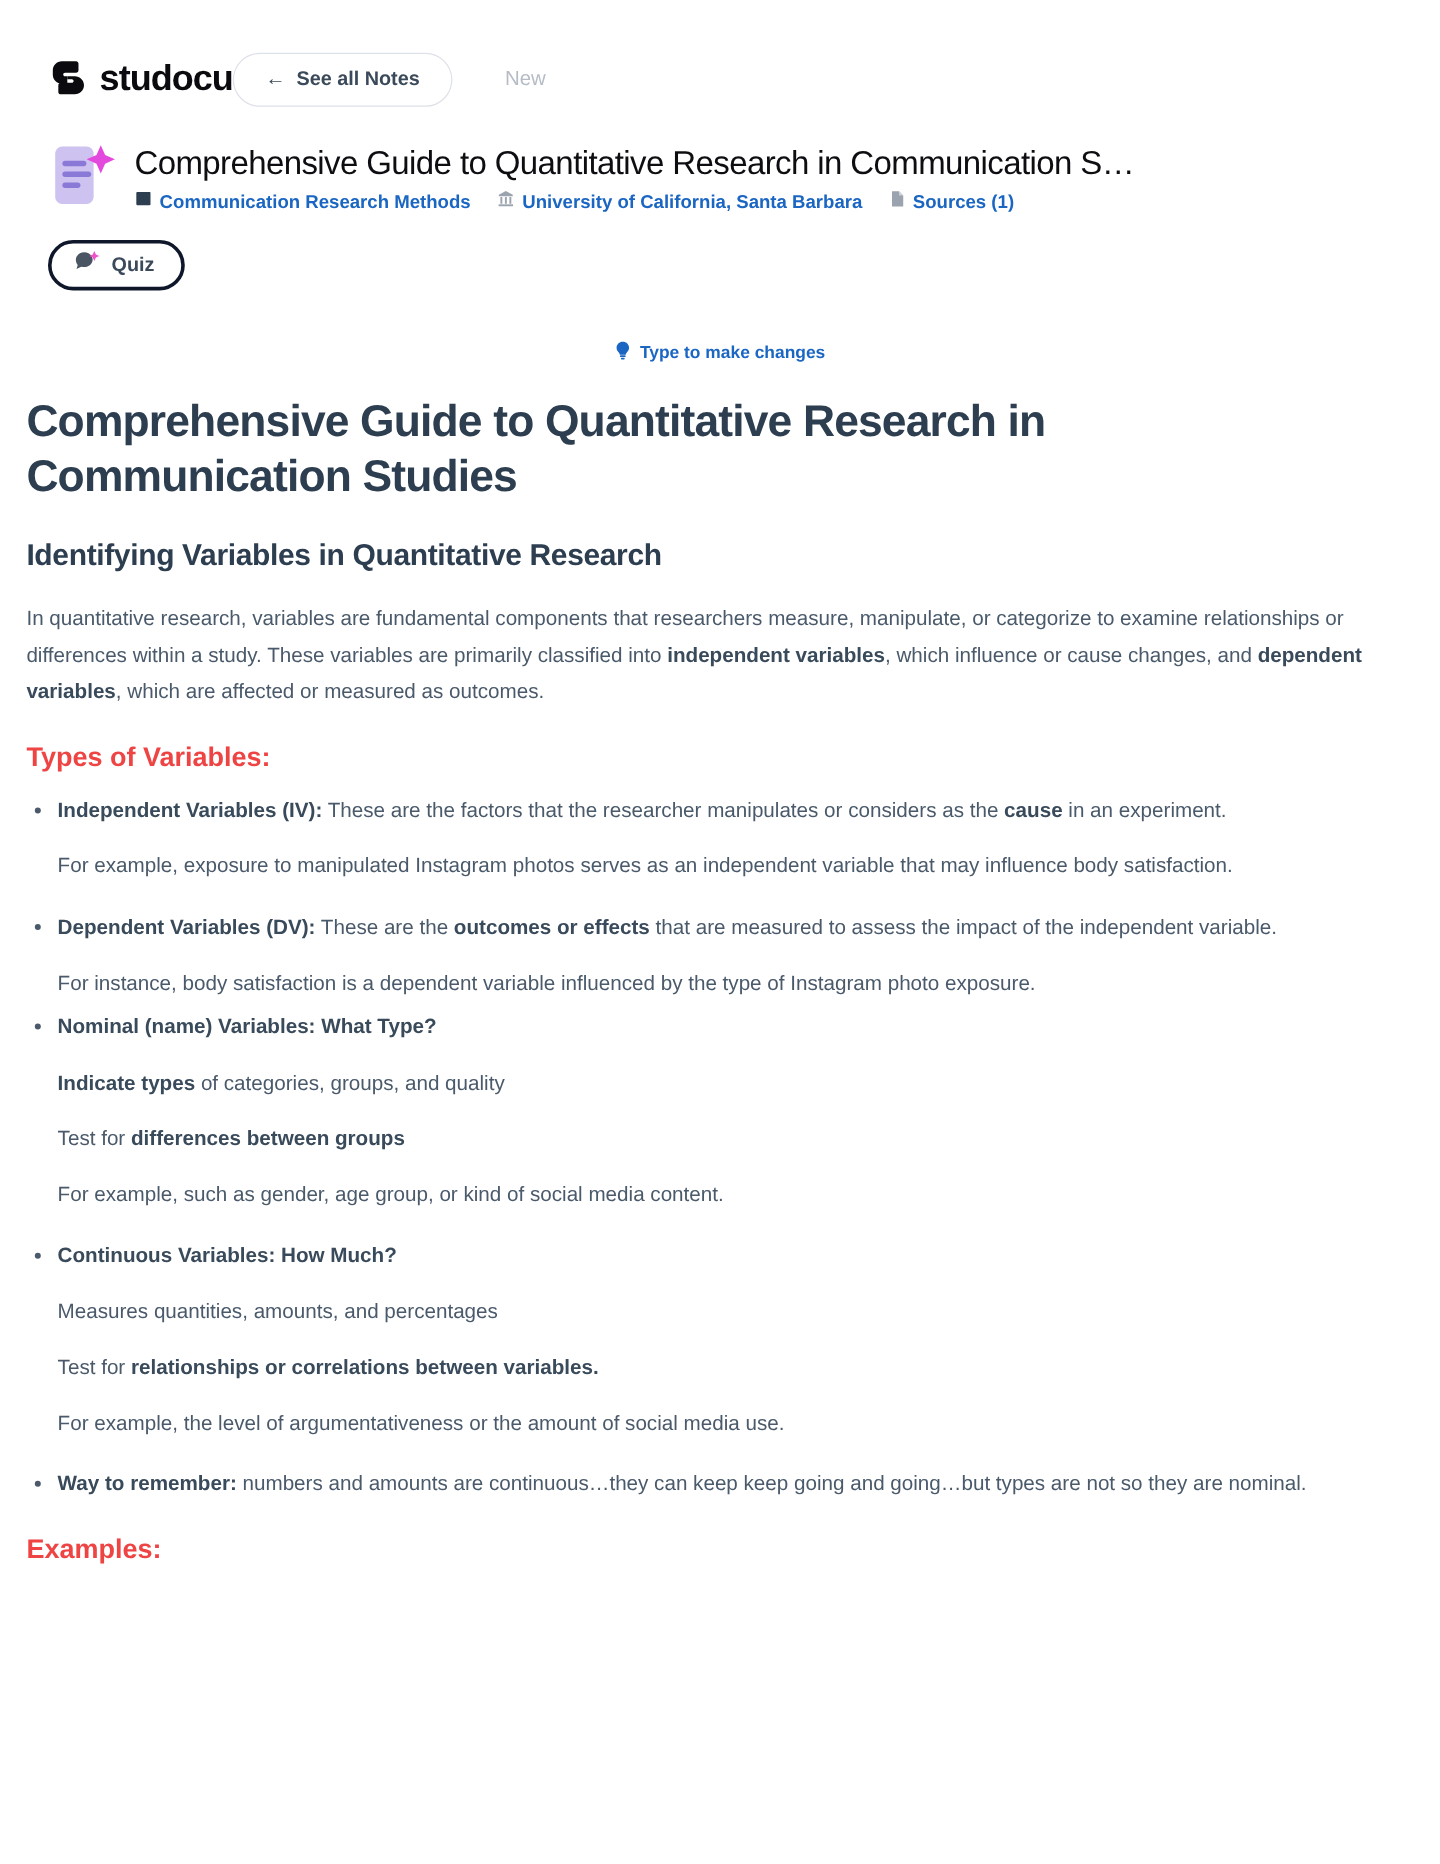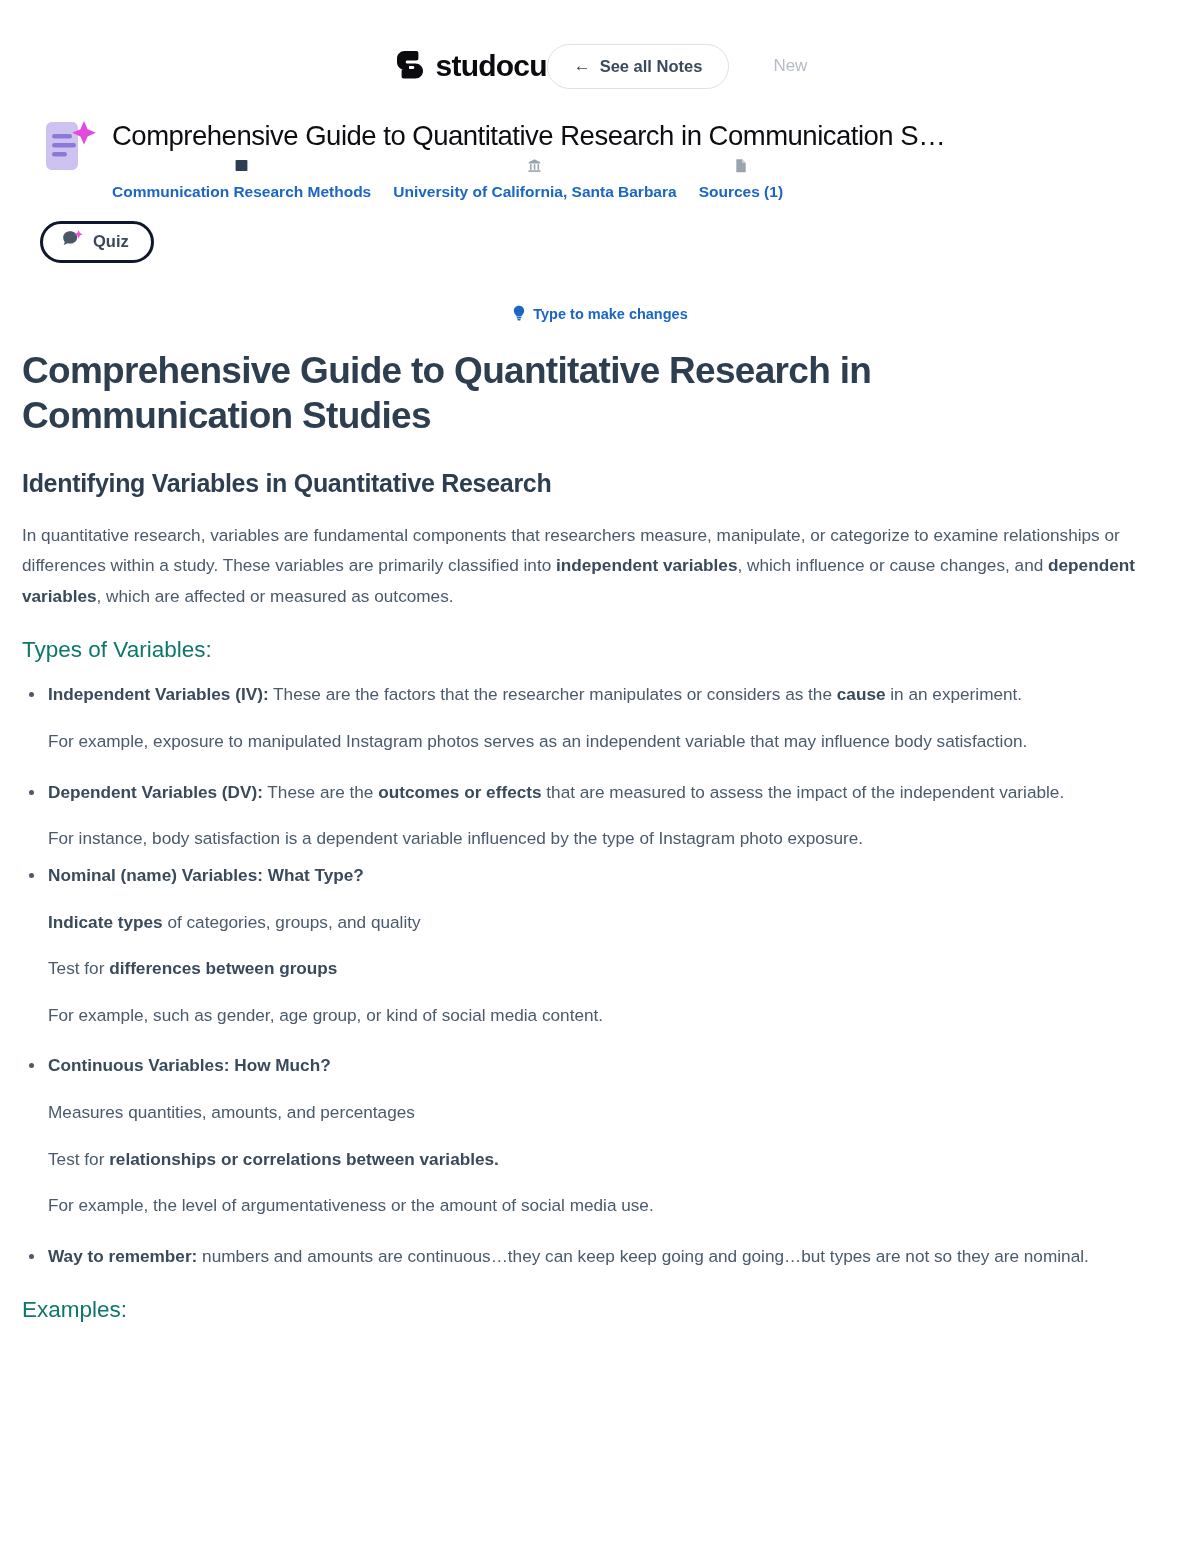--- a/index.html
+++ b/index.html
@@ -13,21 +13,21 @@
     font-family: "Liberation Sans", sans-serif;
     color: #3b4a5a;
     overflow: hidden;
     position: relative;
   }
 
   
   .topbar {
     display: flex;
     align-items: center;
-    justify-content: center;
+    justify-content: flex-start;
     padding: 38px 28px 0 40px;
     height: 94px;
   }
   .brand {
     display: flex;
     align-items: center;
     gap: 9px;
   }
   .brand-mark { width: 34px; height: 34px; display:block; }
   .brand-word {
@@ -89,21 +89,21 @@
   }
   .doc-meta {
     display: flex;
     align-items: center;
     gap: 22px;
     font-size: 15.5px;
     font-weight: 700;
     color: #1a66c2;
     white-space: nowrap;
   }
-  .meta-item { display: inline-flex; align-items: center; gap: 6px; cursor: pointer; flex-direction: column; }
+  .meta-item { display: inline-flex; align-items: flex-end; gap: 6px; cursor: pointer; }
   .meta-item svg { flex: 0 0 auto; }
 
   
   .quizrow { padding: 20px 40px 0 40px; }
   .quiz-pill {
     display: inline-flex;
     align-items: center;
     gap: 8px;
     height: 42px;
     padding: 0 22px 0 18px;
@@ -144,22 +144,22 @@
   }
   h2.doc-h2 {
     font-size: 25px;
     font-weight: 800;
     letter-spacing: -0.3px;
     color: #2d3e50;
     margin: 0 0 22px 0;
   }
   h3.doc-h3 {
     font-size: 22.5px;
-    font-weight: 400;
-    color: #0f766e;
+    font-weight: 700;
+    color: #ef4444;
     margin: 26px 0 16px 0;
   }
   p.body {
     font-size: 17.2px;
     line-height: 1.78;
     color: #4a5a6b;
     margin: 0 0 22px 0;
   }
   p.body b, li b, .sub b { font-weight: 800; color: #394a5b; }
 

